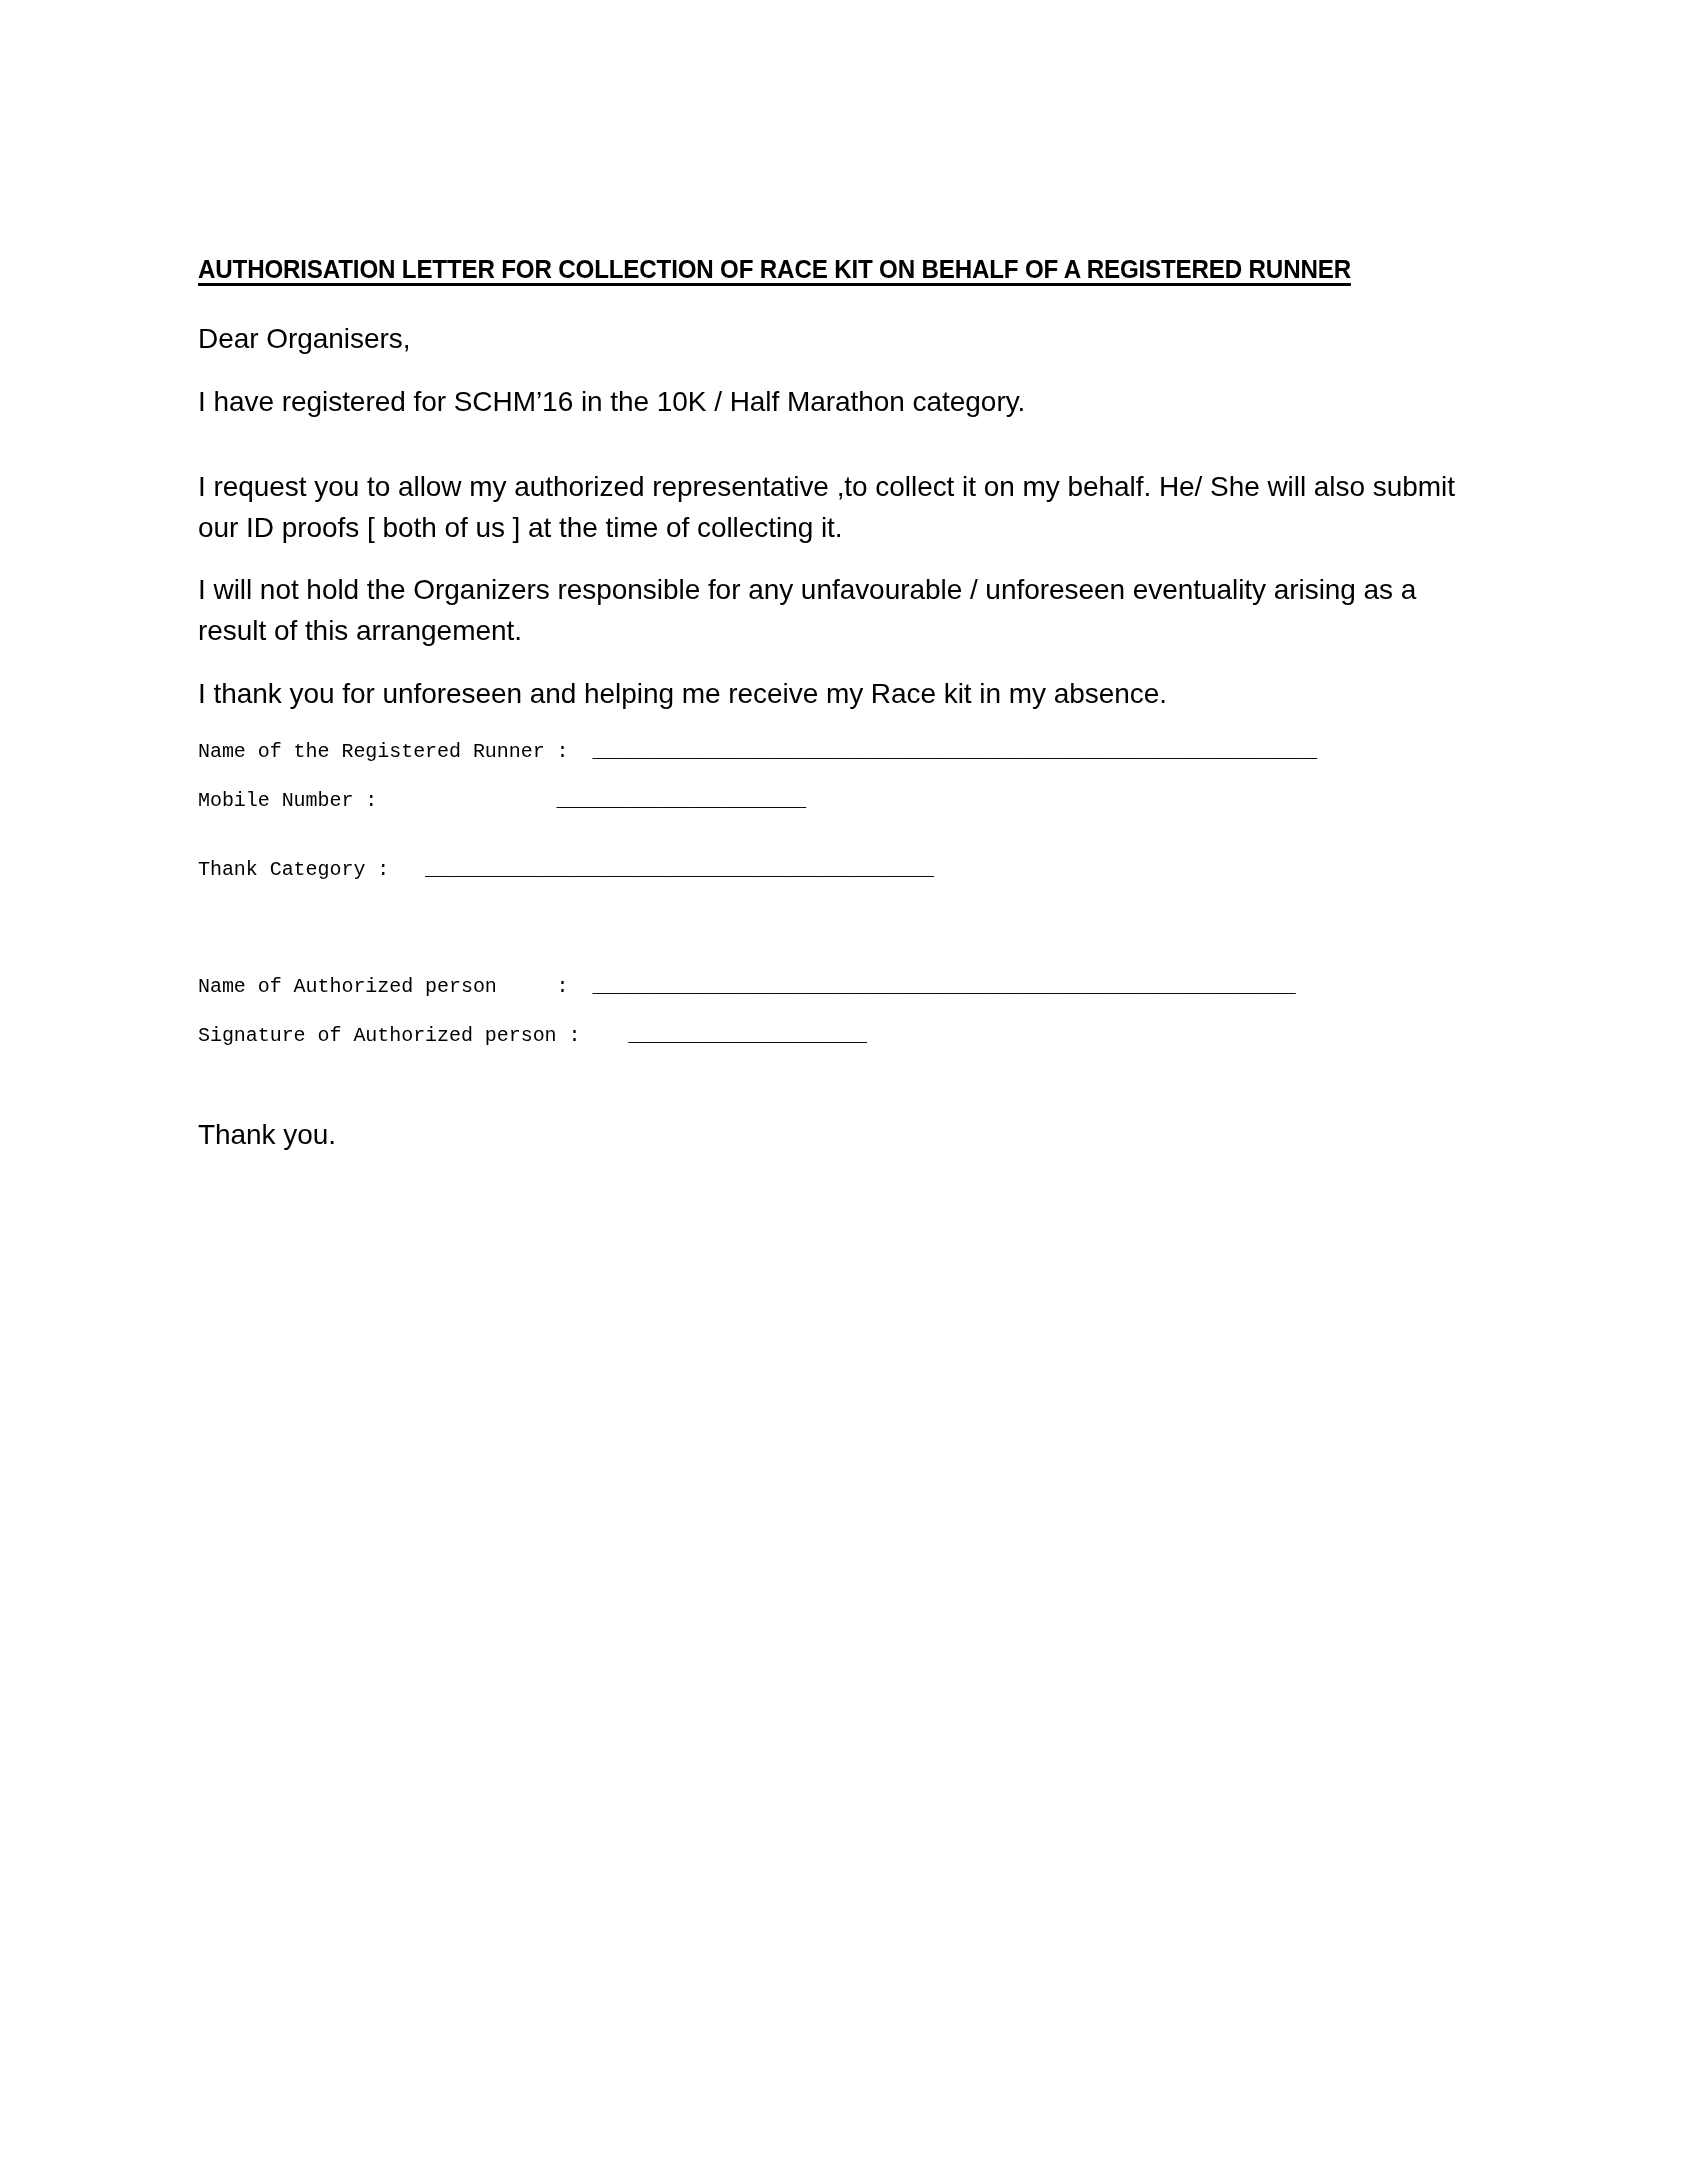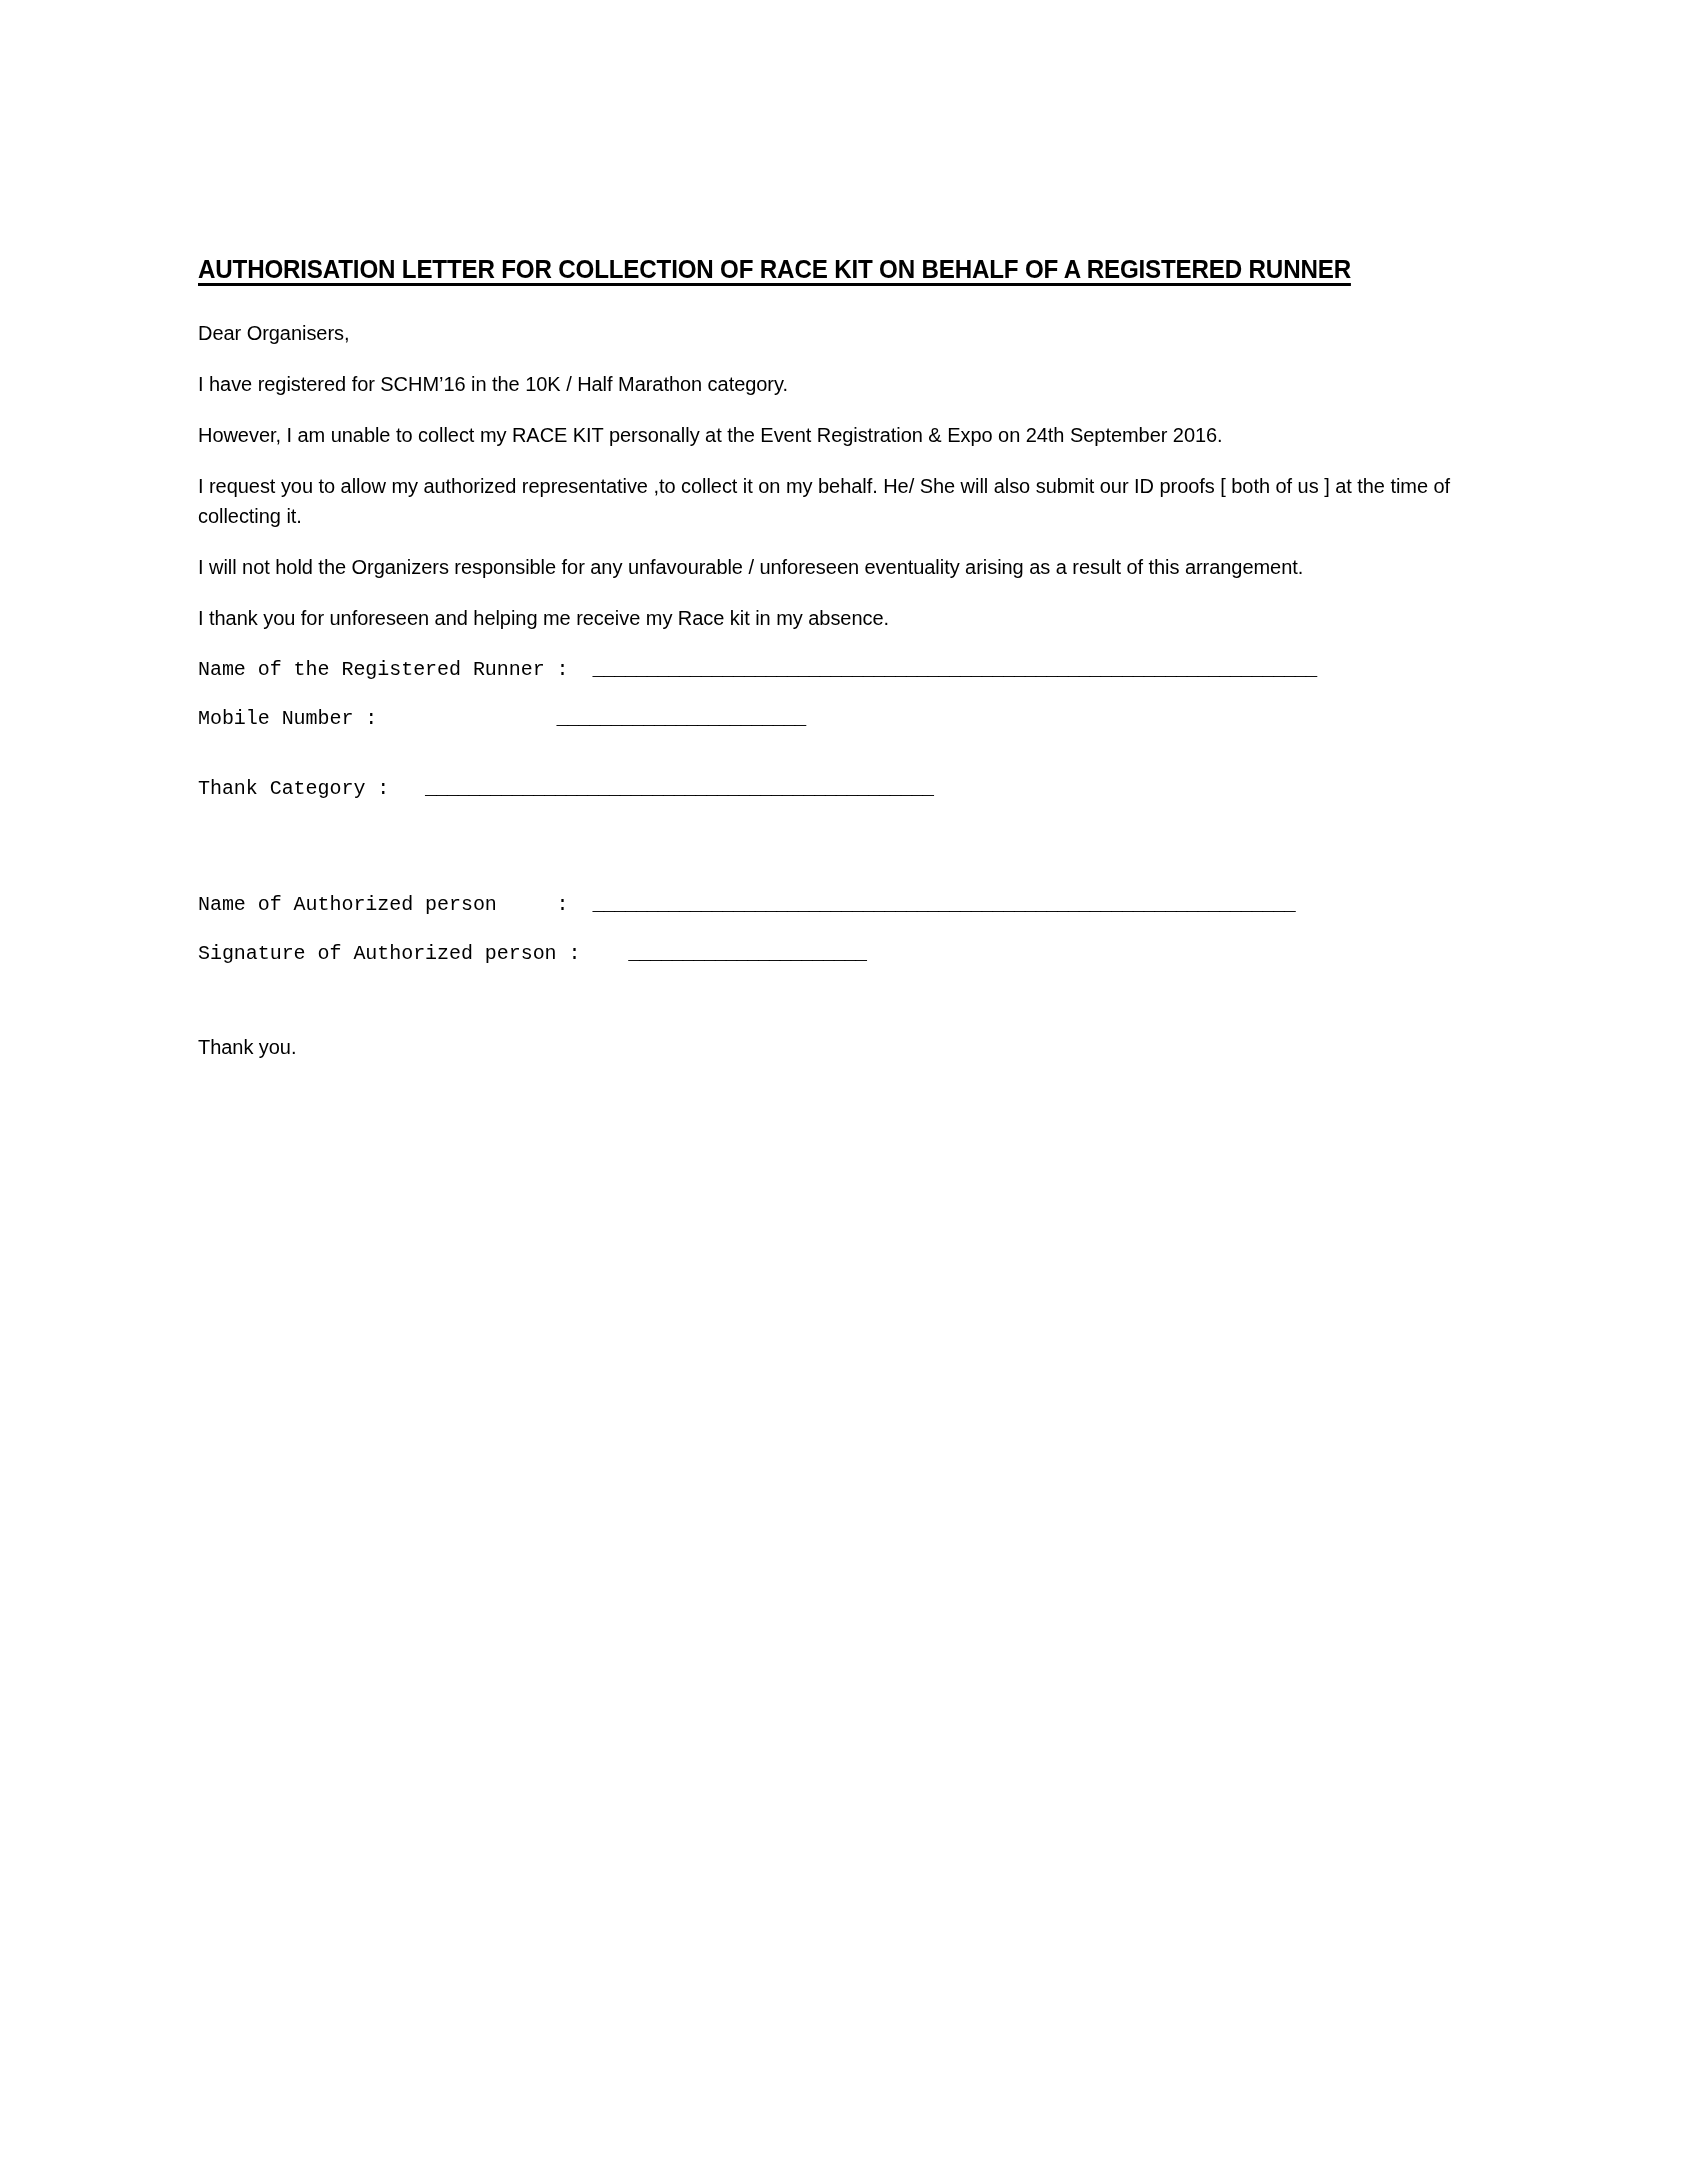--- a/index.html
+++ b/index.html
@@ -41,21 +41,21 @@
     text-underline-offset: 5px;
     text-decoration-thickness: 2.5px;
     transform: scaleX(0.93);
     transform-origin: left center;
     white-space: nowrap;
     margin: 0 0 0 0;
     padding: 0;
   }
 
   .para {
-    font-size: 20px;
+    font-size: 28px;
     line-height: 1.46;
     margin: 0;
     padding: 0;
     font-weight: 400;
     letter-spacing: -0.05px;
   }
 
   
   .gap-title  { height: 34px; }
   .gap-para   { height: 22px; }
@@ -88,21 +88,20 @@
     <div class="gap-title"></div>
 
     <p class="para">Dear Organisers,</p>
 
     <div class="gap-para"></div>
 
     <p class="para">I have registered for SCHM’16 in the 10K / Half Marathon category.</p>
 
     <div class="gap-para"></div>
 
-    <p class="para">However, I am unable to collect my RACE KIT personally at the Event Registration &amp; Expo on 24th September 2016.</p>
 
     <div class="gap-para"></div>
 
     <p class="para">I request you to allow my authorized representative ,to collect it on my behalf. He/ She will also submit our ID proofs [ both of us ] at the time of collecting it.</p>
 
     <div class="gap-para"></div>
 
     <p class="para">I will not hold the Organizers responsible for any unfavourable / unforeseen eventuality arising as a result of this arrangement.</p>
 
     <div class="gap-para"></div>

